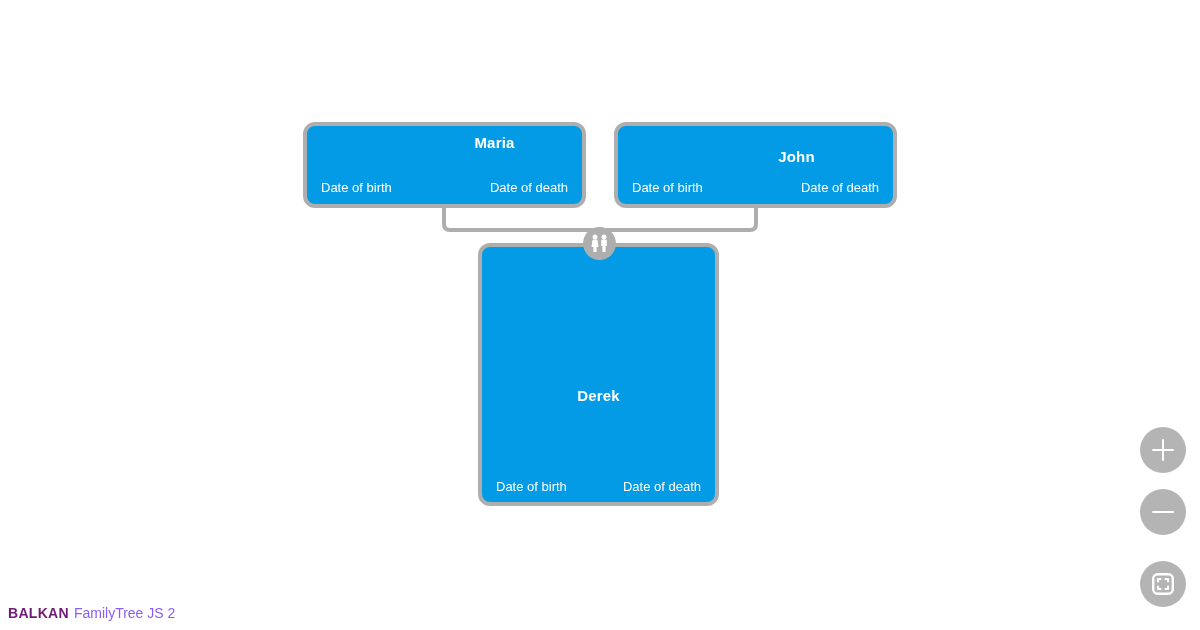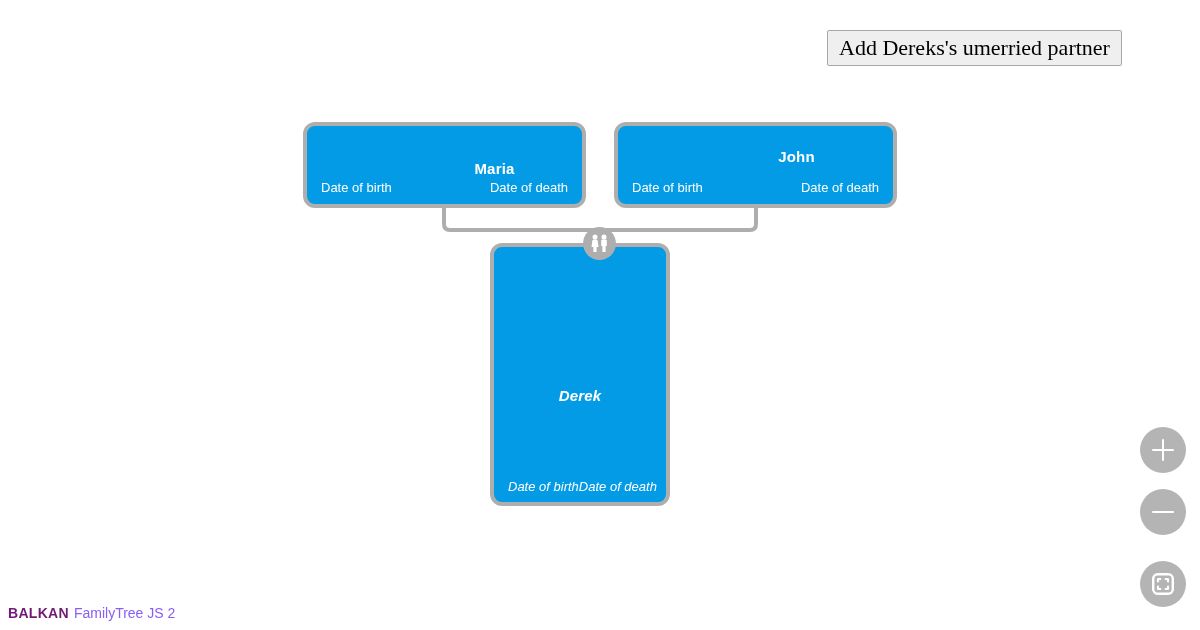--- a/index.html
+++ b/index.html
@@ -80,25 +80,25 @@
     color: #ffffff;
     font-size: 13px;
   }
   .node-date { white-space: nowrap; text-align: right; }
 
   .node.parent { width: 180px; height: 82px; }
   .node.parent .node-name { top: 28px; }
   .node.parent .node-dates { padding: 0 14px; }
 
   #node-maria { left: 303px; top: 122px; width: 283px; height: 86px; }
-  #node-maria .node-name { top: 34px; padding-left: 100px; }
+  #node-maria .node-name { top: 8px; padding-left: 100px; }
   #node-john  { left: 614px; top: 122px; width: 283px; height: 86px; }
   #node-john  .node-name { top: 22px; padding-left: 82px; }
 
-  #node-derek { left: 490px; top: 243px; width: 180px; height: 263px; font-style: italic; }
+  #node-derek { left: 478px; top: 243px; width: 241px; height: 263px; }
   #node-derek .node-name { top: 140px; }
   #node-derek .node-dates { bottom: 8px; padding: 0 14px; }
 
   
   .union-badge {
     position: absolute;
     left: 583px;
     top: 227px;
     width: 33px;
     height: 33px;
@@ -150,21 +150,20 @@
   .brand-product {
     color: #8b5cf6;
     margin-left: 5px;
   }
 </style>
 </head>
 <body>
 
 <div id="app">
 
-  <button class="action-btn">Add Dereks's umerried partner</button>
 
   <div id="tree-canvas">
 
     <svg id="tree-svg" viewBox="0 0 1200 630" xmlns="http://www.w3.org/2000/svg">
       <g fill="none" stroke="#aeaeae" stroke-width="4" stroke-linecap="round" stroke-linejoin="round">
 
         <path d="M 444 208 L 444 224 Q 444 230 450 230 L 594 230 Q 600 230 600 236 L 600 245"></path>
 
         <path d="M 756 208 L 756 224 Q 756 230 750 230 L 606 230 Q 600 230 600 236 L 600 245"></path>
       </g>

